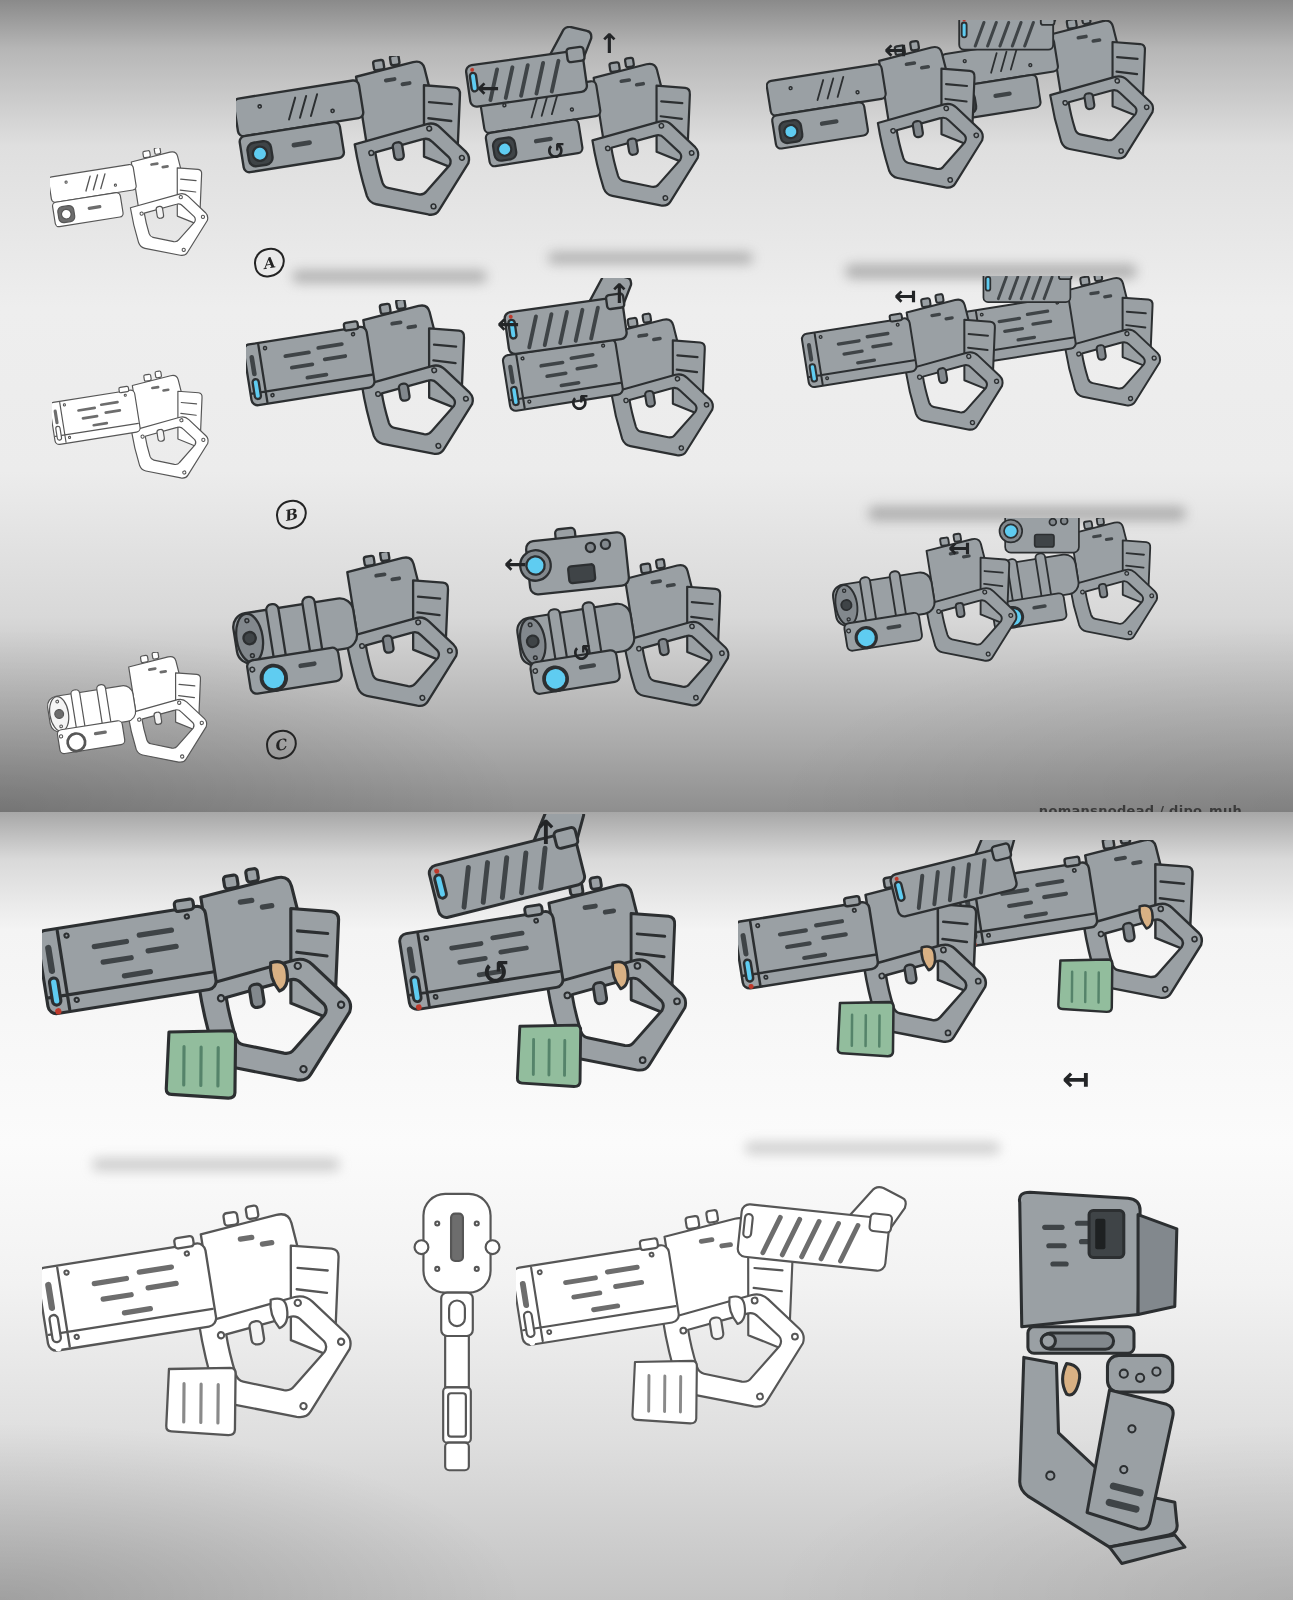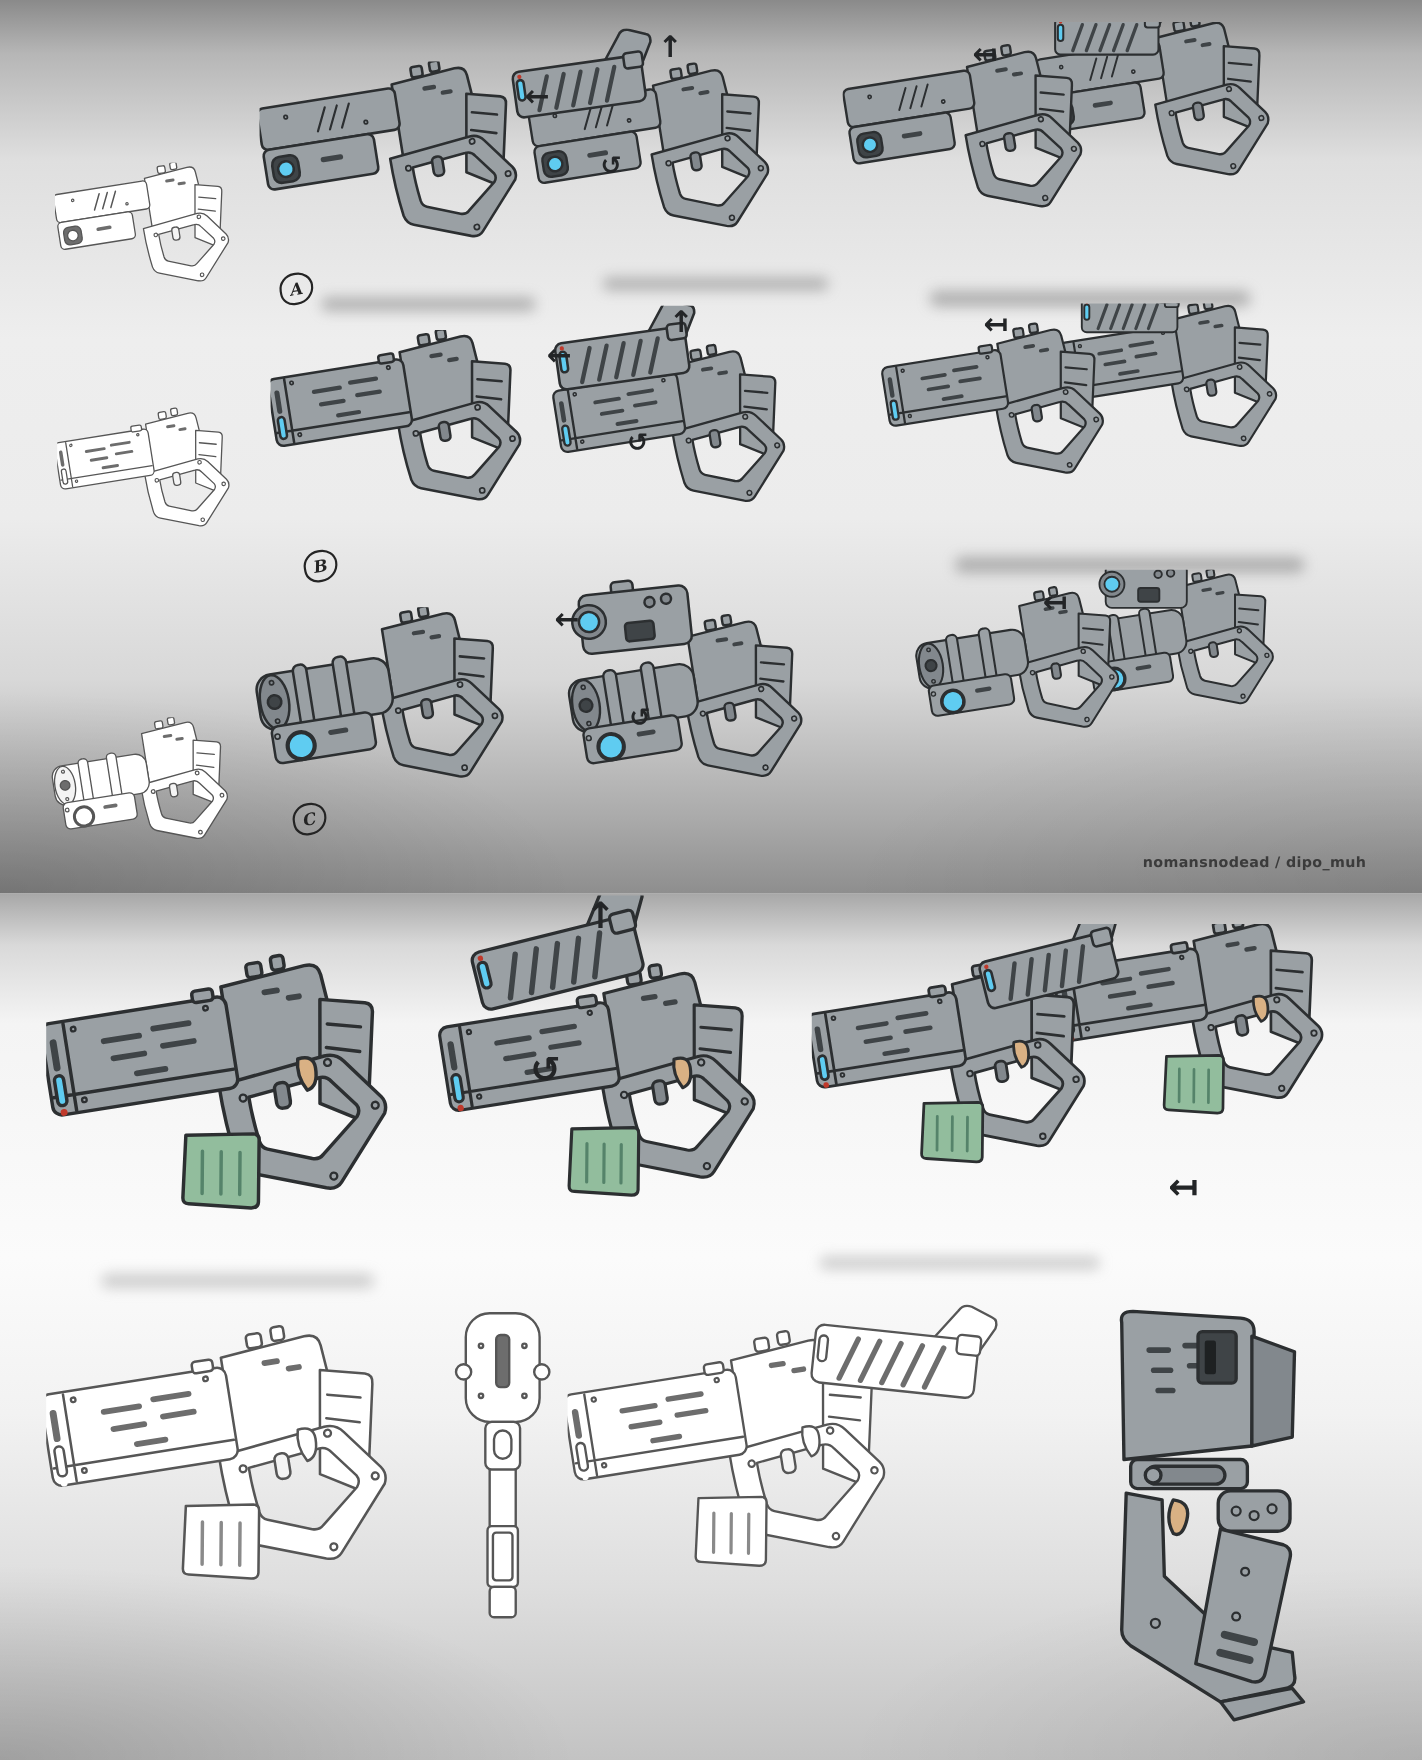--- a/index.html
+++ b/index.html
@@ -15,21 +15,21 @@
       #fbfbfb 42%,#f2f2f2 60%,#dedede 80%,#c3c3c3 100%);}
   .vignette{position:absolute;inset:0;pointer-events:none;
     background:radial-gradient(90% 50% at 0% 100%,rgba(0,0,0,0.18),rgba(0,0,0,0) 45%),
                radial-gradient(90% 50% at 100% 100%,rgba(0,0,0,0.10),rgba(0,0,0,0) 45%);}
   
   .fig{position:absolute;display:block;}
   .lineart{--body:#ffffff;--body-dark:#f4f4f4;--dark:#6d6d6d;--accent-cyan:#ffffff;
     --accent-green:#ffffff;--accent-tan:#ffffff;--accent-red:#ffffff;
     --green-line:#8a8a8a;--outline:#565656;--sw:2.2;}
   
-  .watermark{position:absolute;right:51px;top:777px;
+  .watermark{position:absolute;right:51px;top:803px;
     font:700 13px "DejaVu Sans",sans-serif;color:#3b3b3b;letter-spacing:.3px;}
   .vlabel{position:absolute;width:27px;height:25px;border:2px solid #242424;
     border-radius:52% 48% 57% 43%;display:flex;align-items:center;justify-content:center;
     font:italic 700 15px "DejaVu Serif",serif;color:#242424;transform:rotate(-10deg);}
   .arr{position:absolute;font:700 27px "DejaVu Sans",sans-serif;color:#232527;line-height:1;}
   .arr-sm{font-size:23px;}
   .arr-lg{font-size:33px;}
   
   .streak{position:absolute;background:rgba(110,110,110,0.45);
     border-radius:12px;filter:blur(6px);}

